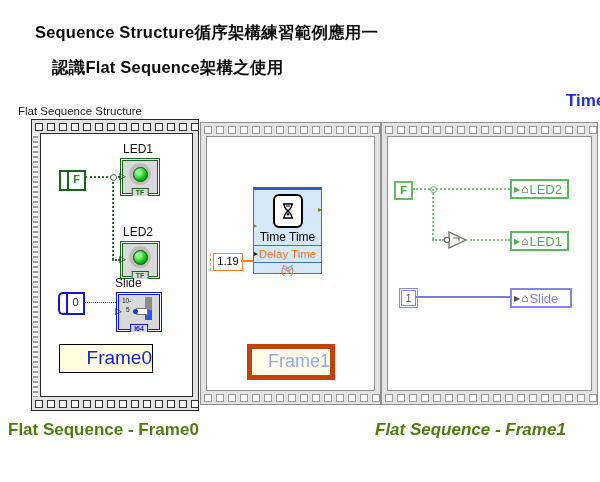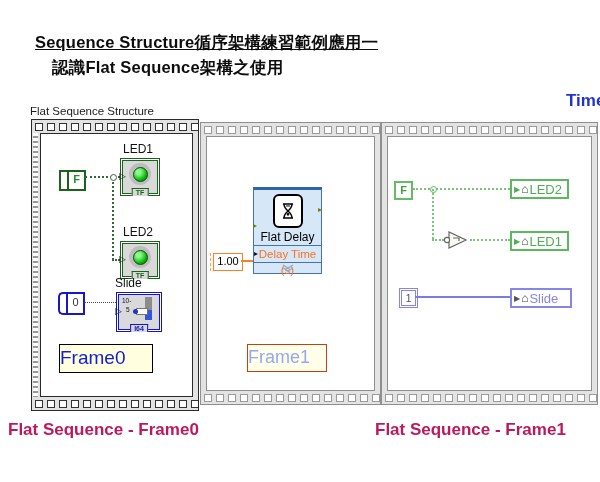--- a/index.html
+++ b/index.html
@@ -1,28 +1,28 @@
 <!DOCTYPE html>
 <html><head>
 <meta charset="utf-8">
 <style>
   html,body{margin:0;padding:0;background:#fff;}
   .canvas{position:relative;width:600px;height:482px;background:#fff;overflow:hidden;
           font-family:"Liberation Sans","DejaVu Sans",sans-serif;}
 
   
   .title{position:absolute;color:#0d0d0d;font-size:16.5px;font-weight:600;letter-spacing:.2px;white-space:nowrap;}
-  .t1{left:35px;top:32px;text-decoration:underline;}
+  .t1{left:35px;top:22px;}
   .t2{left:52px;top:57px;}
   .bluehdr{position:absolute;color:#2233CC;font-size:17px;font-weight:700;white-space:nowrap;}
   .hdr-delay{left:186px;top:91px;}
   .hdr-right{left:566px;top:91px;}
-  .struct-label{position:absolute;left:30px;top:105px;font-size:11.5px;color:#1c1c1c;white-space:nowrap;}
-  .cap{position:absolute;top:420px;color:#be185d;font-size:17px;font-weight:700;white-space:nowrap;}
-  .cap0{left:8px;} .cap1{left:375px;}
+  .struct-label{position:absolute;left:18px;top:105px;font-size:11.5px;color:#1c1c1c;white-space:nowrap;}
+  .cap{position:absolute;top:420px;color:#4d7c0f;font-size:17px;font-weight:700;white-space:nowrap;}
+  .cap0{left:8px;} .cap1{left:375px;font-style:italic;}
 
   
   .panel{position:absolute;display:flex;flex-direction:column;background:#E3E3E3;border:1px solid var(--edge);}
   .p0{left:31px;top:119px;width:166px;height:290px;--edge:#2a2a2a;--sq:#333;}
   .p1{left:200px;top:122px;width:179px;height:281px;--edge:#8f8f8f;--sq:#9a9a9a;}
   .p2{left:381px;top:122px;width:215px;height:281px;--edge:#8f8f8f;--sq:#9a9a9a;}
   .film{height:13px;background:#E3E3E3;display:flex;align-items:center;padding:0 3px;gap:4px;overflow:hidden;flex:none;}
   .film i{width:6px;height:6px;border:1px solid var(--sq);background:#fff;flex:none;}
   .inner{flex:1;margin:0 5px;background:#fff;border:1px solid var(--edge);position:relative;overflow:hidden;}
   .p0 .inner{margin-left:8px;}
@@ -65,23 +65,23 @@
            font-size:7px;font-weight:700;color:#1A631A;background:#D9D9D9;
            padding:0 3px;border:1px solid #1A631A;border-bottom:none;line-height:7px;}
   .typetag.blue{color:#1313CC;border-color:#1313CC;}
   .slider-track{position:absolute;right:9px;top:4px;width:7px;height:23px;background:#8C8C8C;}
   .slider-track::after{content:"";position:absolute;left:0;right:0;bottom:0;height:10px;background:#3355E0;}
   .slider-knob{position:absolute;right:13px;top:15px;width:10px;height:5px;background:#fff;border:1px solid #777;}
   .slider-knob::before{content:"";position:absolute;left:-4px;top:0;width:5px;height:5px;border-radius:50%;background:#2233CC;}
   .tick{position:absolute;font-size:6.5px;color:#111;line-height:7px;}
 
   
-  .framelabel{position:absolute;background:#FFFFE0;text-align:left;white-space:nowrap;}
+  .framelabel{position:absolute;background:#FFFFE0;text-align:right;white-space:nowrap;}
   .fl-active{border:1.5px solid #000;color:#1522CC;font-size:19px;line-height:25px;}
-  .fl-dim{border:1px solid #c2410c;color:#96A9EE;font-size:18px;line-height:25px;background:#FFFFEA;}
+  .fl-dim{border:5px solid #c2410c;color:#96A9EE;font-size:18px;line-height:25px;background:#FFFFEA;}
 
   
   .tdbox{position:absolute;left:46px;top:50px;width:69px;height:87px;background:#D6E7F8;
          border:1px solid #4472B0;border-top:3px solid #2F62B5;box-sizing:border-box;}
   .td-icon{width:26px;height:30px;margin:4px auto 0;background:#fff;border:2px solid #000;
            border-radius:6px;display:flex;align-items:center;justify-content:center;}
   .td-title{text-align:center;font-size:12px;color:#000;margin-top:2px;}
   .td-param{position:absolute;left:0;right:0;top:55px;height:16px;border-top:1px solid #4472B0;
             border-bottom:1px solid #4472B0;color:#FF7020;font-size:11.5px;line-height:16px;text-align:center;}
   .td-param::before{content:"▸";position:absolute;left:0;top:0;font-size:8px;color:#111;line-height:16px;}
@@ -215,33 +215,33 @@
       </div>
     <div class="inner">
 
       <div class="tdbox">
         <div class="td-icon">
           <svg width="14" height="18" viewBox="0 0 14 18">
             <path d="M2 2 h10 M2 16 h10 M3 2 C3 9 11 9 11 16 M11 2 C11 9 3 9 3 16" stroke="#000" stroke-width="1.4" fill="none"></path>
             <path d="M5 4 h4 M6 13 h2 L7 11 Z" stroke="#000" stroke-width="1" fill="#000"></path>
           </svg>
         </div>
-        <div class="td-title">Flat Delay</div>
+        <div class="td-title">Time Time</div>
         <div class="td-param">Delay Time (s)</div>
         <div class="td-chev">
           <svg width="12" height="8" viewBox="0 0 12 8">
             <polyline points="1,1 6,4 11,1" fill="none" stroke="#8FA8CC" stroke-width="1.3"></polyline>
             <polyline points="1,4 6,7 11,4" fill="none" stroke="#8FA8CC" stroke-width="1.3"></polyline>
           </svg>
         </div>
         <span class="vi-arrow" style="left:-1px;top:32px;">▸</span>
         <span class="vi-arrow" style="right:-1px;top:16px;">▸</span>
       </div>
 
-      <div class="const-delay">1.00</div>
+      <div class="const-delay">1.19</div>
       <div class="wire-h solid-orange" style="left:34px;top:123px;width:12px;"></div>
 
       <div class="framelabel fl-dim" style="left:40px;top:207px;width:78px;height:26px;">Frame1</div>
     </div>
     <div class="film">
         <i></i>
         <i></i>
         <i></i>
         <i></i>
         <i></i>

